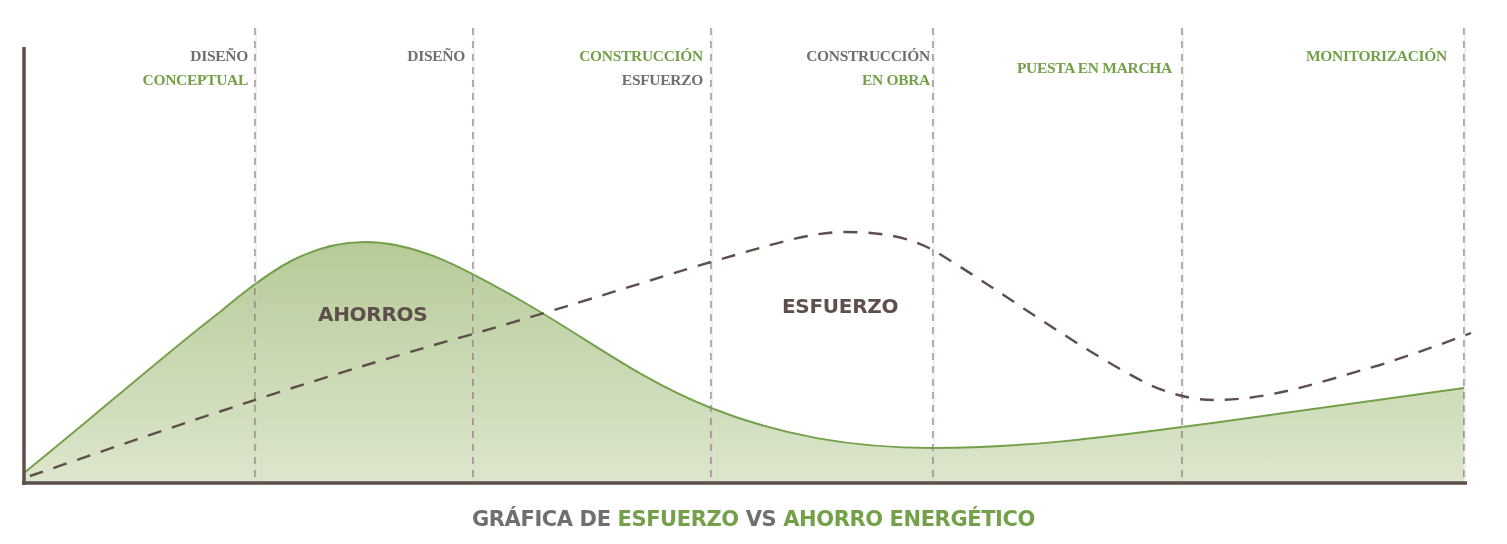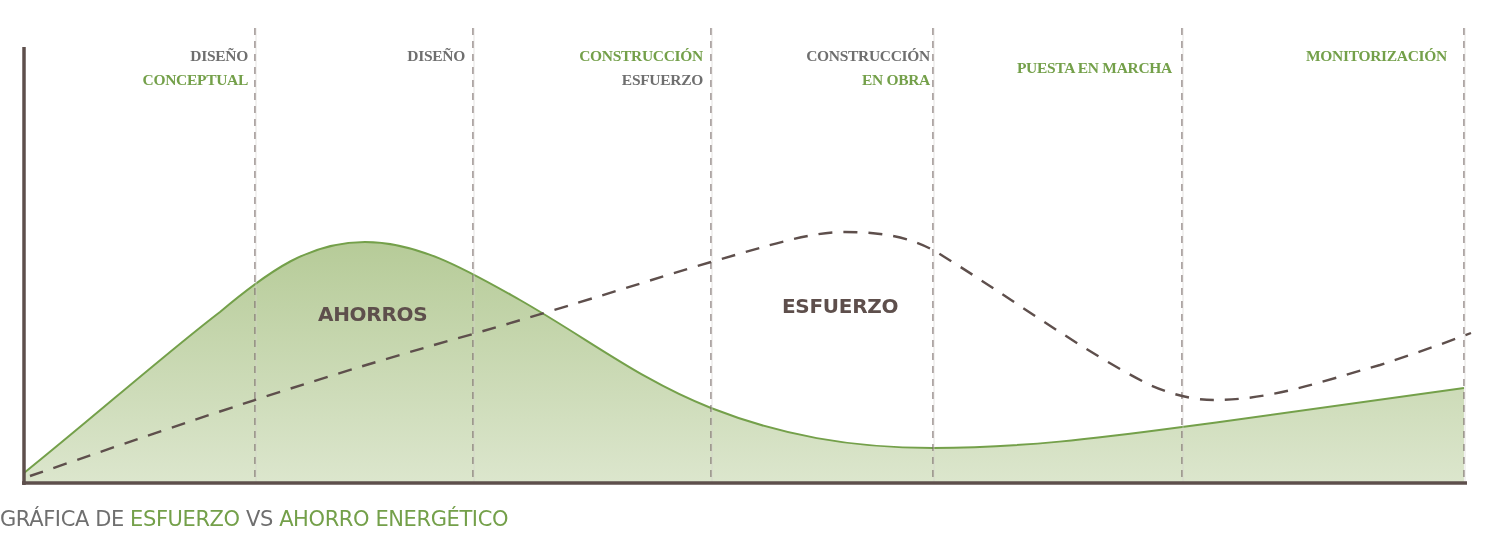--- a/index.html
+++ b/index.html
@@ -8,21 +8,21 @@
     #chart-svg { position: absolute; left: 0; top: 0; }
     .phase-label { position: absolute; top: 44px; text-align: right;
                    font-weight: bold; font-size: 15.5px; line-height: 24px;
                    letter-spacing: -0.3px; white-space: nowrap; font-family: Liberation Serif, serif; }
     .phase-label span { display: block; }
     .c-gray { color: #6f6f6f; }
     .c-green { color: #74a04a; }
     .area-label { position: absolute; font-weight: bold; font-size: 20px;
                   color: #5e4f4c; letter-spacing: -0.3px; }
     .chart-title { position: absolute; left: 0; width: 1507px; top: 507px;
-                   text-align: left; font-weight: normal; font-size: 21px;
+                   text-align: center; font-weight: bold; font-size: 21px;
                    letter-spacing: -0.4px; }
   </style>
 </head>
 <body>
 
 <svg id="chart-svg" width="1507" height="544" viewBox="0 0 1507 544" xmlns="http://www.w3.org/2000/svg">
   <defs>
     <linearGradient id="savingsGrad" x1="0" y1="0" x2="0" y2="1">
       <stop offset="0" stop-color="#b6cb98"></stop>
       <stop offset="1" stop-color="#dce6cd"></stop>

